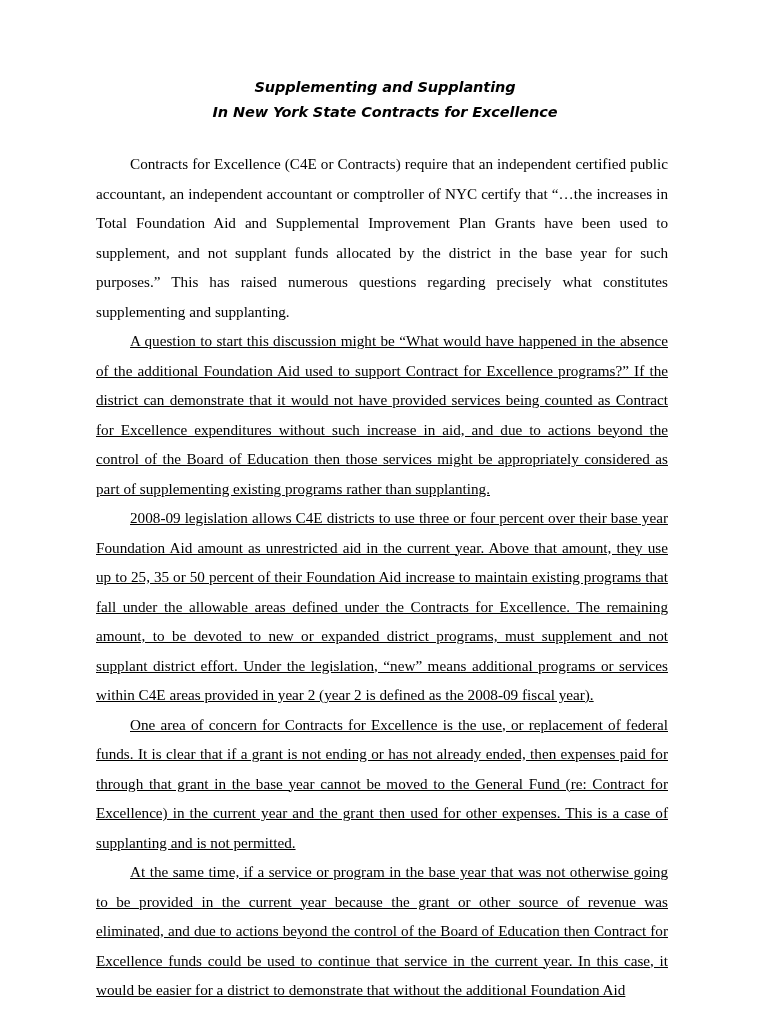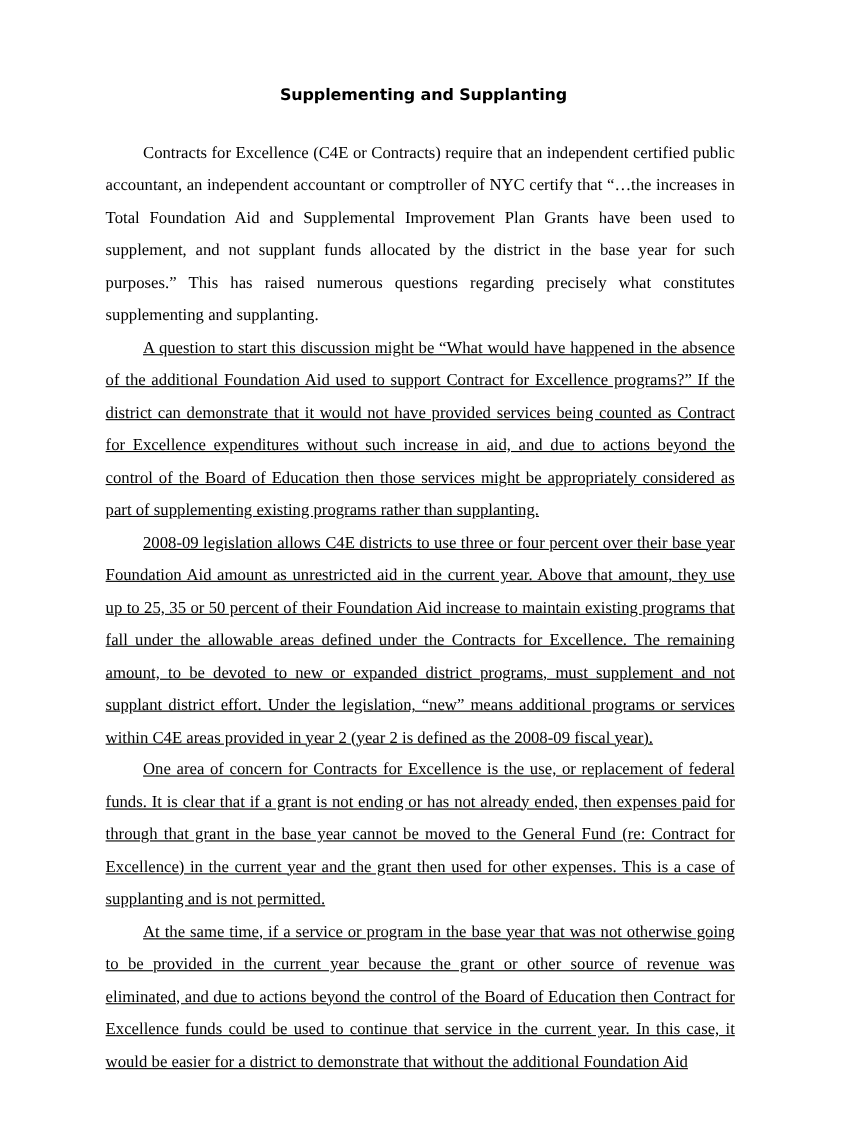--- a/index.html
+++ b/index.html
@@ -21,20 +21,21 @@
     padding: 80px 96px 0 96px;
     background: #ffffff;
   }
   .doc-title {
     text-align: center;
     font-family: "DejaVu Sans", sans-serif;
     font-weight: bold;
     font-size: 14.5px;
     letter-spacing: -0.1px;
     line-height: 1.0;
+    font-style: italic;
   }
   .doc-title .line1 {
     display: block;
     margin-bottom: 10px;
   }
   .doc-title .line2 {
     display: block;
   }
   .body-block {
     margin-top: 30px;
@@ -53,20 +54,21 @@
     text-decoration: underline;
   }
 </style>
 </head>
 <body>
 
 <div class="page">
 
   <div class="doc-title">
     <span class="line1">Supplementing and Supplanting</span>
+    <span class="line2">In New York State Contracts for Excellence</span>
   </div>
 
   <div class="body-block">
     <p class="para">Contracts for Excellence (C4E or Contracts) require that an independent certified public accountant, an independent accountant or comptroller of NYC certify that “…the increases in Total Foundation Aid and Supplemental Improvement Plan Grants have been used to supplement, and not supplant funds allocated by the district in the base year for such purposes.”   This has raised numerous questions regarding precisely what constitutes supplementing and supplanting.</p>
     <p class="para">A question to start this discussion might be “What would have happened in the absence of the additional Foundation Aid used to support Contract for Excellence programs?”  If the district can demonstrate that it would not have provided services being counted as Contract for Excellence expenditures without such increase in aid, and due to actions beyond the control of the Board of Education then those services might be appropriately considered as part of supplementing existing programs rather than supplanting.</p>
     <p class="para">2008-09 legislation allows C4E districts to use three or four percent over their base year Foundation Aid amount as unrestricted aid in the current year.  Above that amount, they use up to 25, 35 or 50 percent of their Foundation Aid increase to maintain existing programs that fall under the allowable areas defined under the Contracts for Excellence.   The remaining amount, to be devoted to new or expanded district programs, must supplement and not supplant district effort.  Under the legislation, “new” means additional programs or services within C4E areas provided in year 2 (year 2 is defined as the 2008-09 fiscal year).</p>
     <p class="para">One area of concern for Contracts for Excellence is the use, or replacement of federal funds.  It is clear that if a grant is not ending or has not already ended, then expenses paid for through that grant in the base year cannot be moved to the General Fund (re: Contract for Excellence) in the current year and the grant then used for other expenses.  This is a case of supplanting and is not permitted.</p>
     <p class="para">At the same time, if a service or program in the base year that was not otherwise going to be provided in the current year because the grant or other source of revenue was eliminated, and due to actions beyond the control of the Board of Education then Contract for Excellence funds could be used to continue that service in the current year.  In this case, it would be easier for a district to demonstrate that without the additional Foundation Aid</p>
   </div>
 

